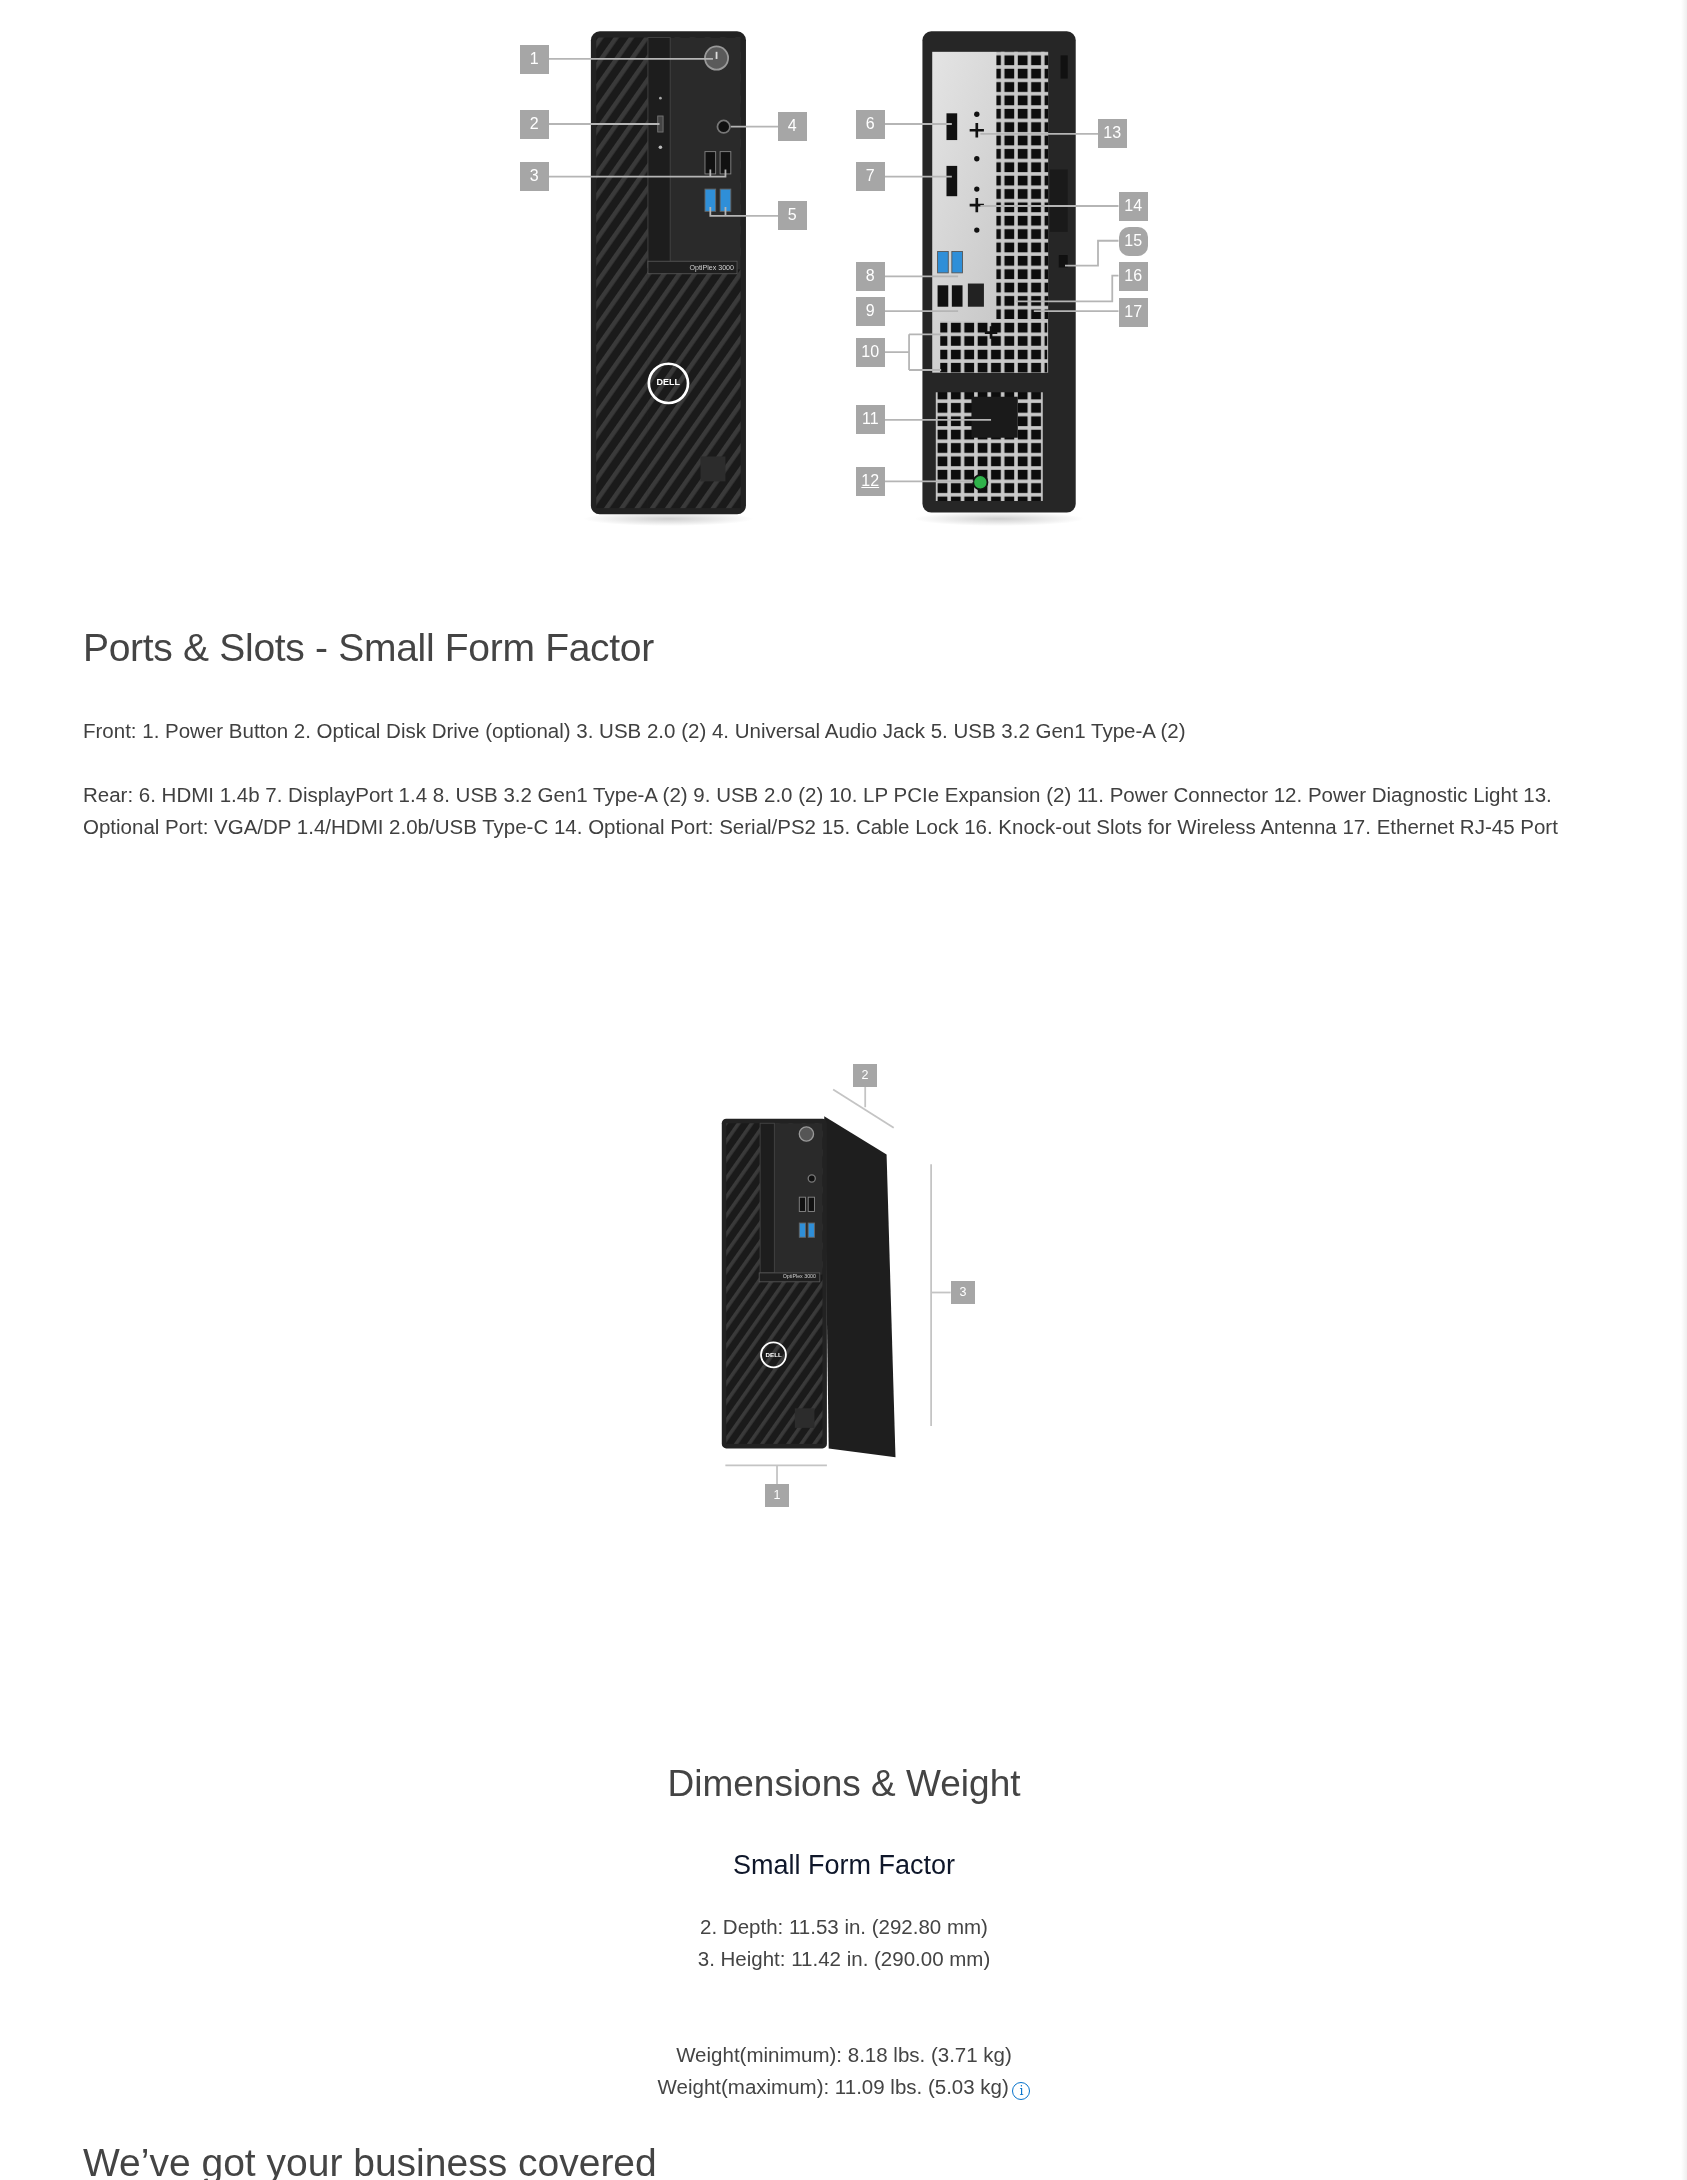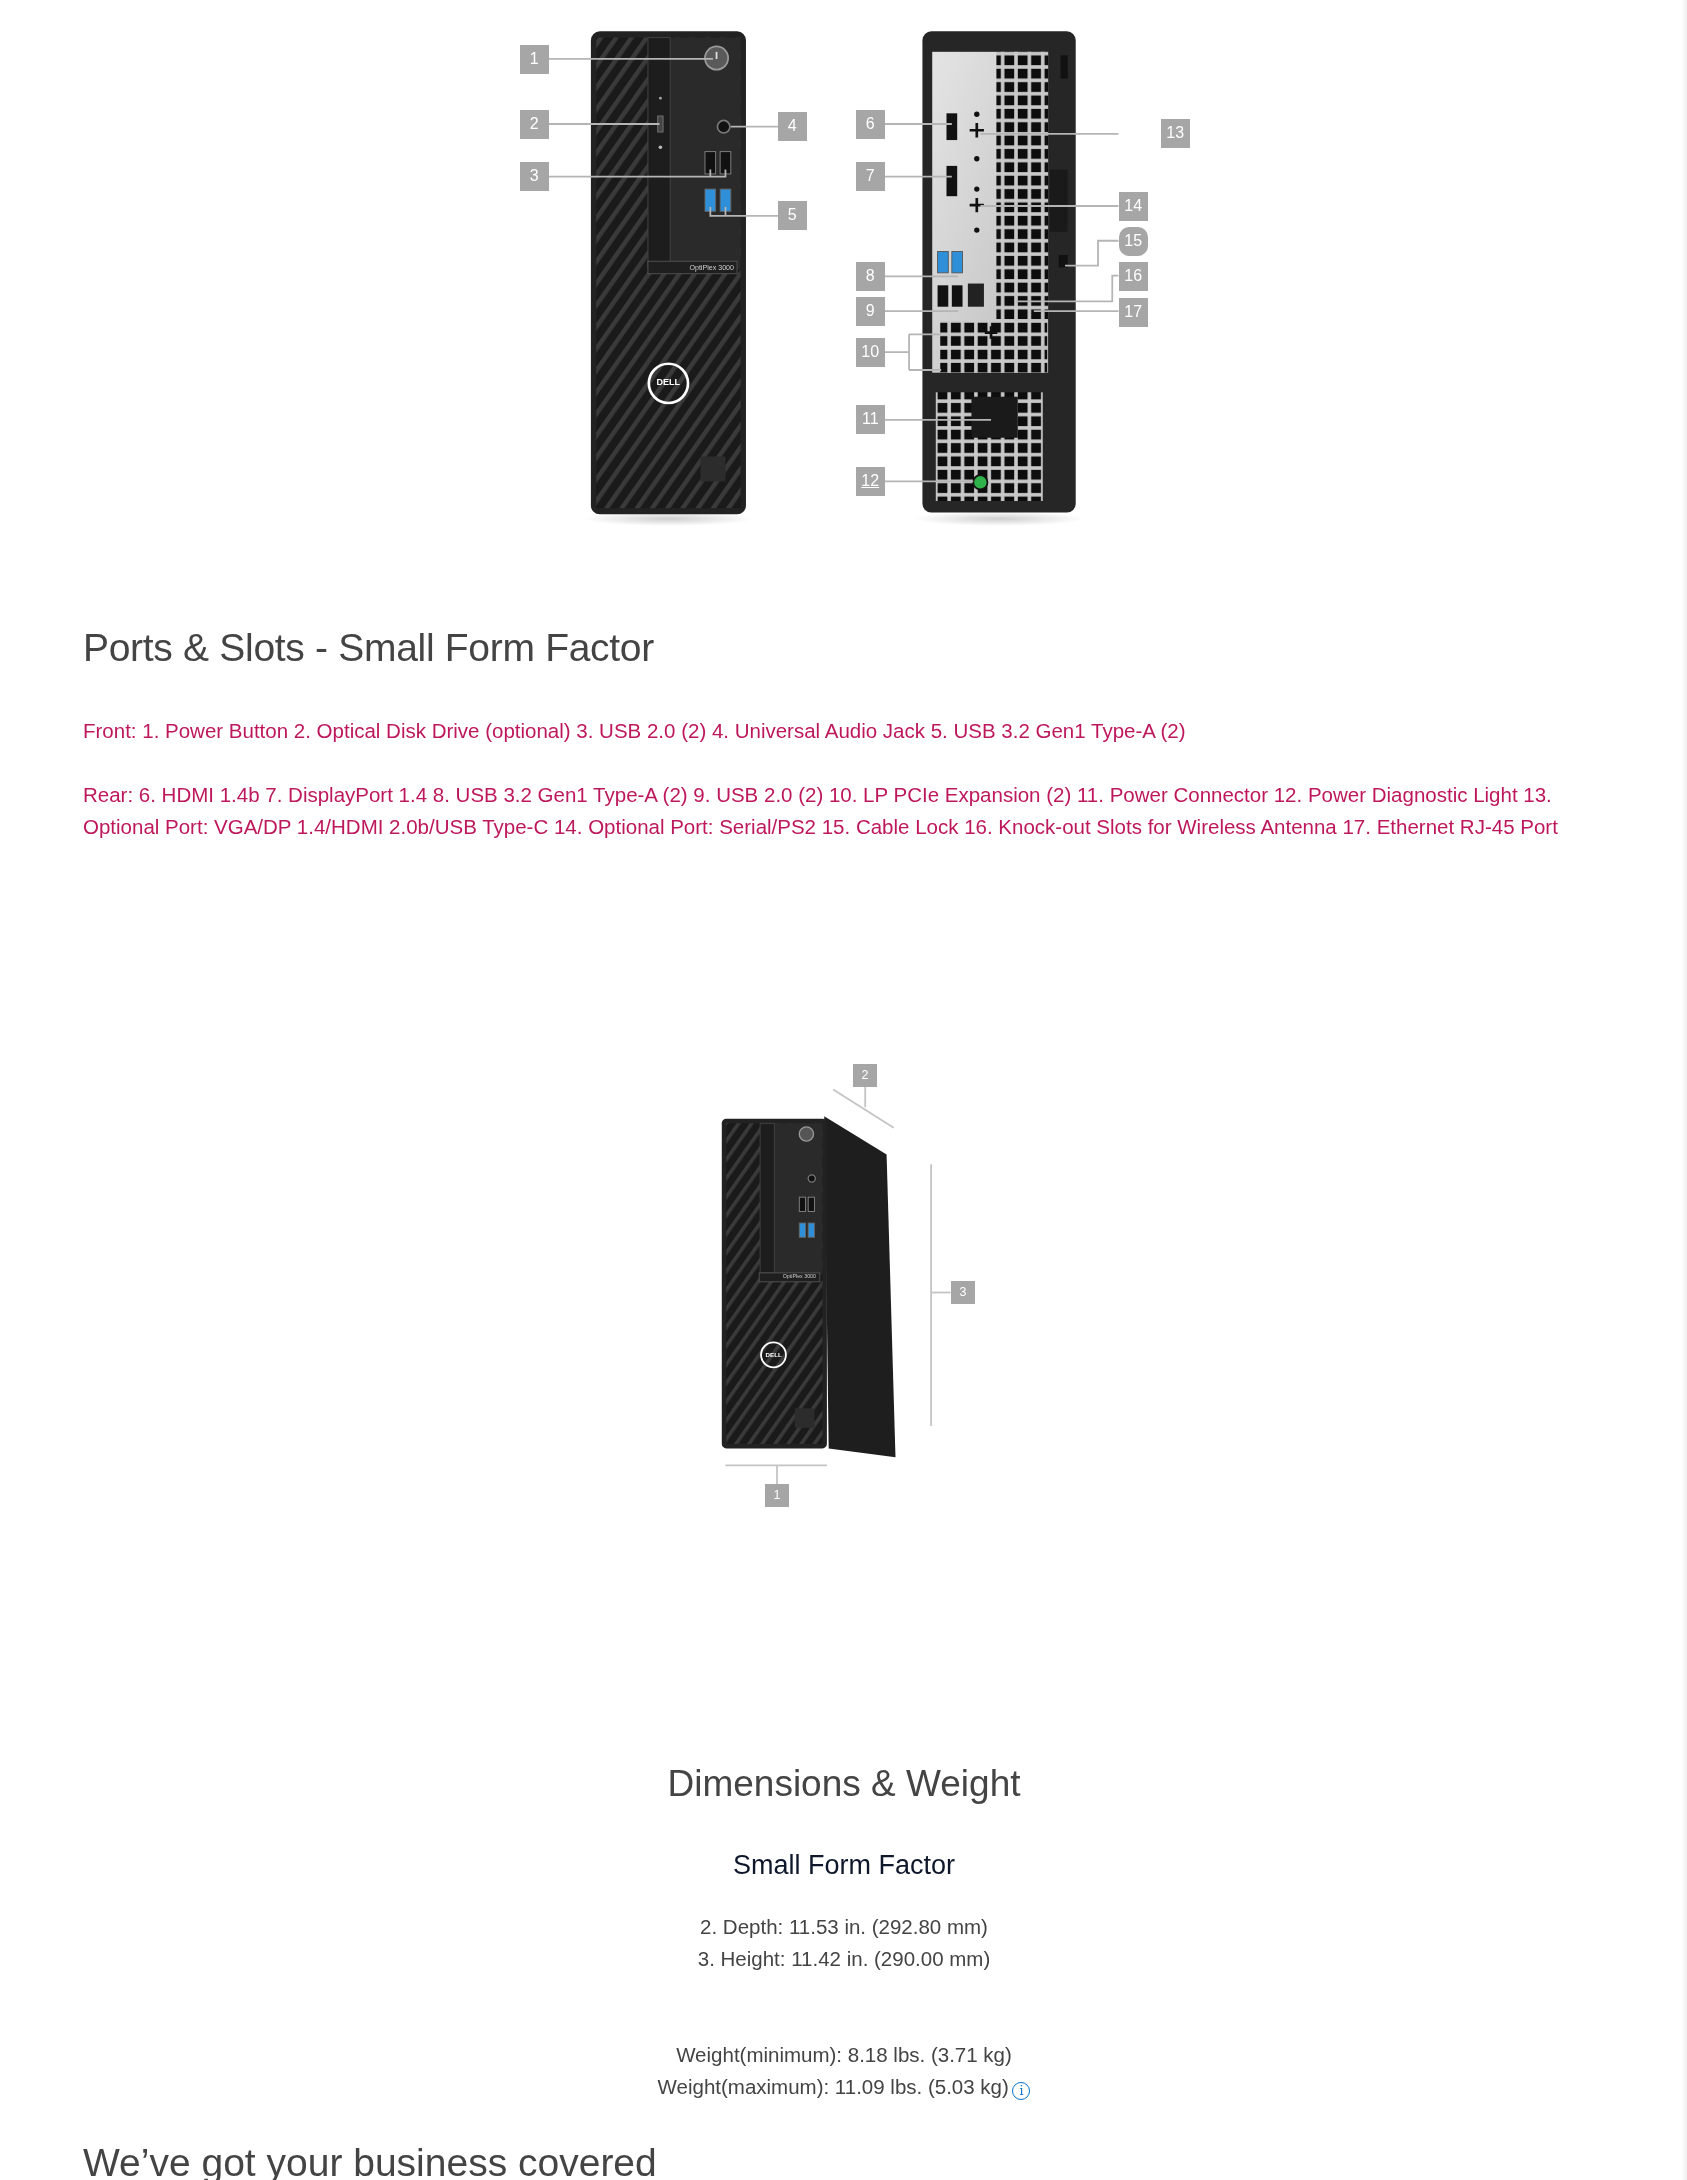--- a/index.html
+++ b/index.html
@@ -6,21 +6,21 @@
   body { width:1688px; height:2181px; position:relative; overflow:hidden;
          font-family:"Liberation Sans", "DejaVu Sans", sans-serif; color:#444444; }
   .edge-shadow { position:absolute; right:0; top:0; width:7.1px; height:2181px;
                  background:linear-gradient(to right, #ffffff, #ececec); }
   .figure { position:absolute; }
   .tag { position:absolute; width:28.5px; height:28.5px; background:#a6a6a6; color:#ffffff;
          font-size:16px; line-height:28.5px; text-align:center; }
   .tag.sm { width:24px; height:23px; line-height:23px; font-size:12.5px; }
   h2.sec { position:absolute; margin:0; font-weight:400; color:#444444; }
   .ports-title { left:83px; top:626px; font-size:39px; letter-spacing:-0.3px; }
-  .ports-text { position:absolute; left:83px; top:715px; width:1533px; font-size:20.5px; line-height:32px; color:#be185d; }
+  .ports-text { position:absolute; left:83px; top:715px; width:1533px; font-size:20.5px; line-height:32px; color:#404040; }
   .ports-text p { margin:0; }
   .ports-text p.rear { margin-top:32px; }
   .dims { position:absolute; left:0; width:1688px; text-align:center; }
   .dims-title { top:1763px; font-size:37px; }
   .dims-sub { position:absolute; left:0; width:1688px; text-align:center; top:1850px; font-size:27px; color:#0f172a; }
   .dims-list { position:absolute; left:0; width:1688px; top:1911px; text-align:center; font-size:20.5px; line-height:32px; }
   .dims-list div, .weights div { margin:0; }
   .weights { position:absolute; left:0; width:1688px; top:2039px; text-align:center; font-size:20.5px; line-height:32px; }
   .info-icon { display:inline-block; width:16px; height:16px; border:1.8px solid #0672cb; border-radius:50%;
                color:#0672cb; font-size:12.5px; line-height:16px; text-align:center; vertical-align:-0.9px;
@@ -130,21 +130,21 @@
   <div class="tag" style="left:520px;top:162px;">3</div>
   <div class="tag" style="left:778px;top:112px;">4</div>
   <div class="tag" style="left:778px;top:201px;">5</div>
   <div class="tag" style="left:856px;top:110px;">6</div>
   <div class="tag" style="left:856px;top:162px;">7</div>
   <div class="tag" style="left:856px;top:262px;">8</div>
   <div class="tag" style="left:856px;top:297px;">9</div>
   <div class="tag" style="left:856px;top:338px;">10</div>
   <div class="tag" style="left:856px;top:405px;">11</div>
   <div class="tag" style="left:856px;top:467px;text-decoration:underline;">12</div>
-  <div class="tag" style="left:1161px;top:119px;">13</div>
+  <div class="tag" style="left:1098px;top:119px;">13</div>
   <div class="tag" style="left:1119px;top:192px;">14</div>
   <div class="tag" style="left:1119px;top:227px;border-radius:10px;">15</div>
   <div class="tag" style="left:1119px;top:262px;">16</div>
   <div class="tag" style="left:1119px;top:298px;">17</div>
 </div>
 
 <h2 class="sec ports-title">Ports &amp; Slots - Small Form Factor</h2>
 <div class="ports-text">
   <p>Front: 1. Power Button 2. Optical Disk Drive (optional) 3. USB 2.0 (2) 4. Universal Audio Jack 5. USB 3.2 Gen1 Type-A (2)</p>
   <p class="rear">Rear: 6. HDMI 1.4b 7. DisplayPort 1.4 8. USB 3.2 Gen1 Type-A (2) 9. USB 2.0 (2) 10. LP PCIe Expansion (2) 11. Power Connector 12. Power Diagnostic Light 13. Optional Port: VGA/DP 1.4/HDMI 2.0b/USB Type-C 14. Optional Port: Serial/PS2 15. Cable Lock 16. Knock-out Slots for Wireless Antenna 17. Ethernet RJ-45 Port</p>

